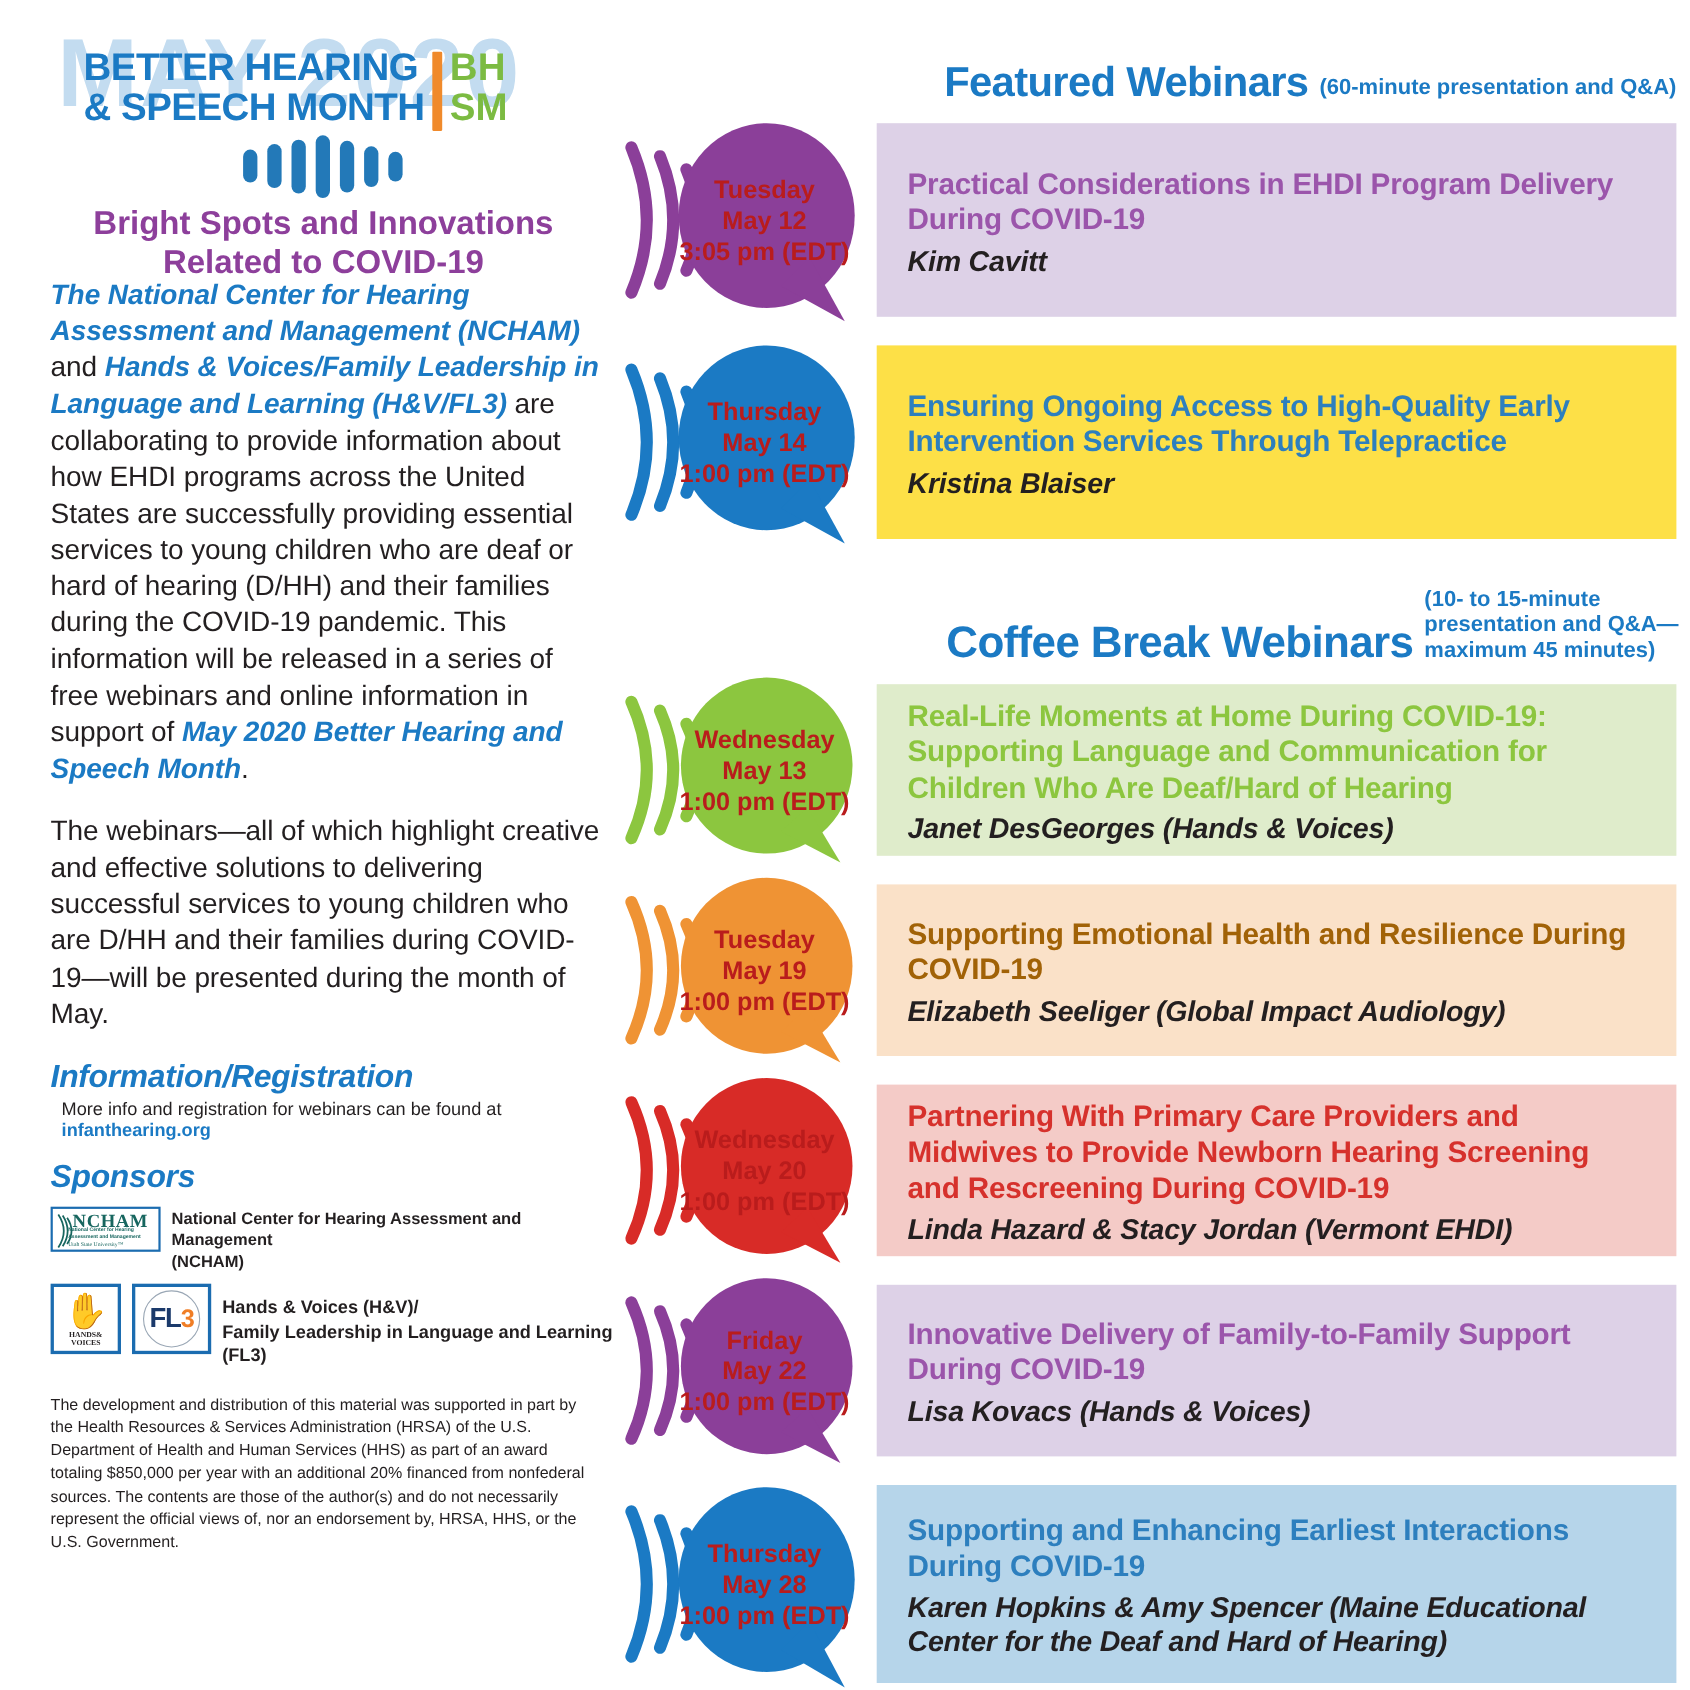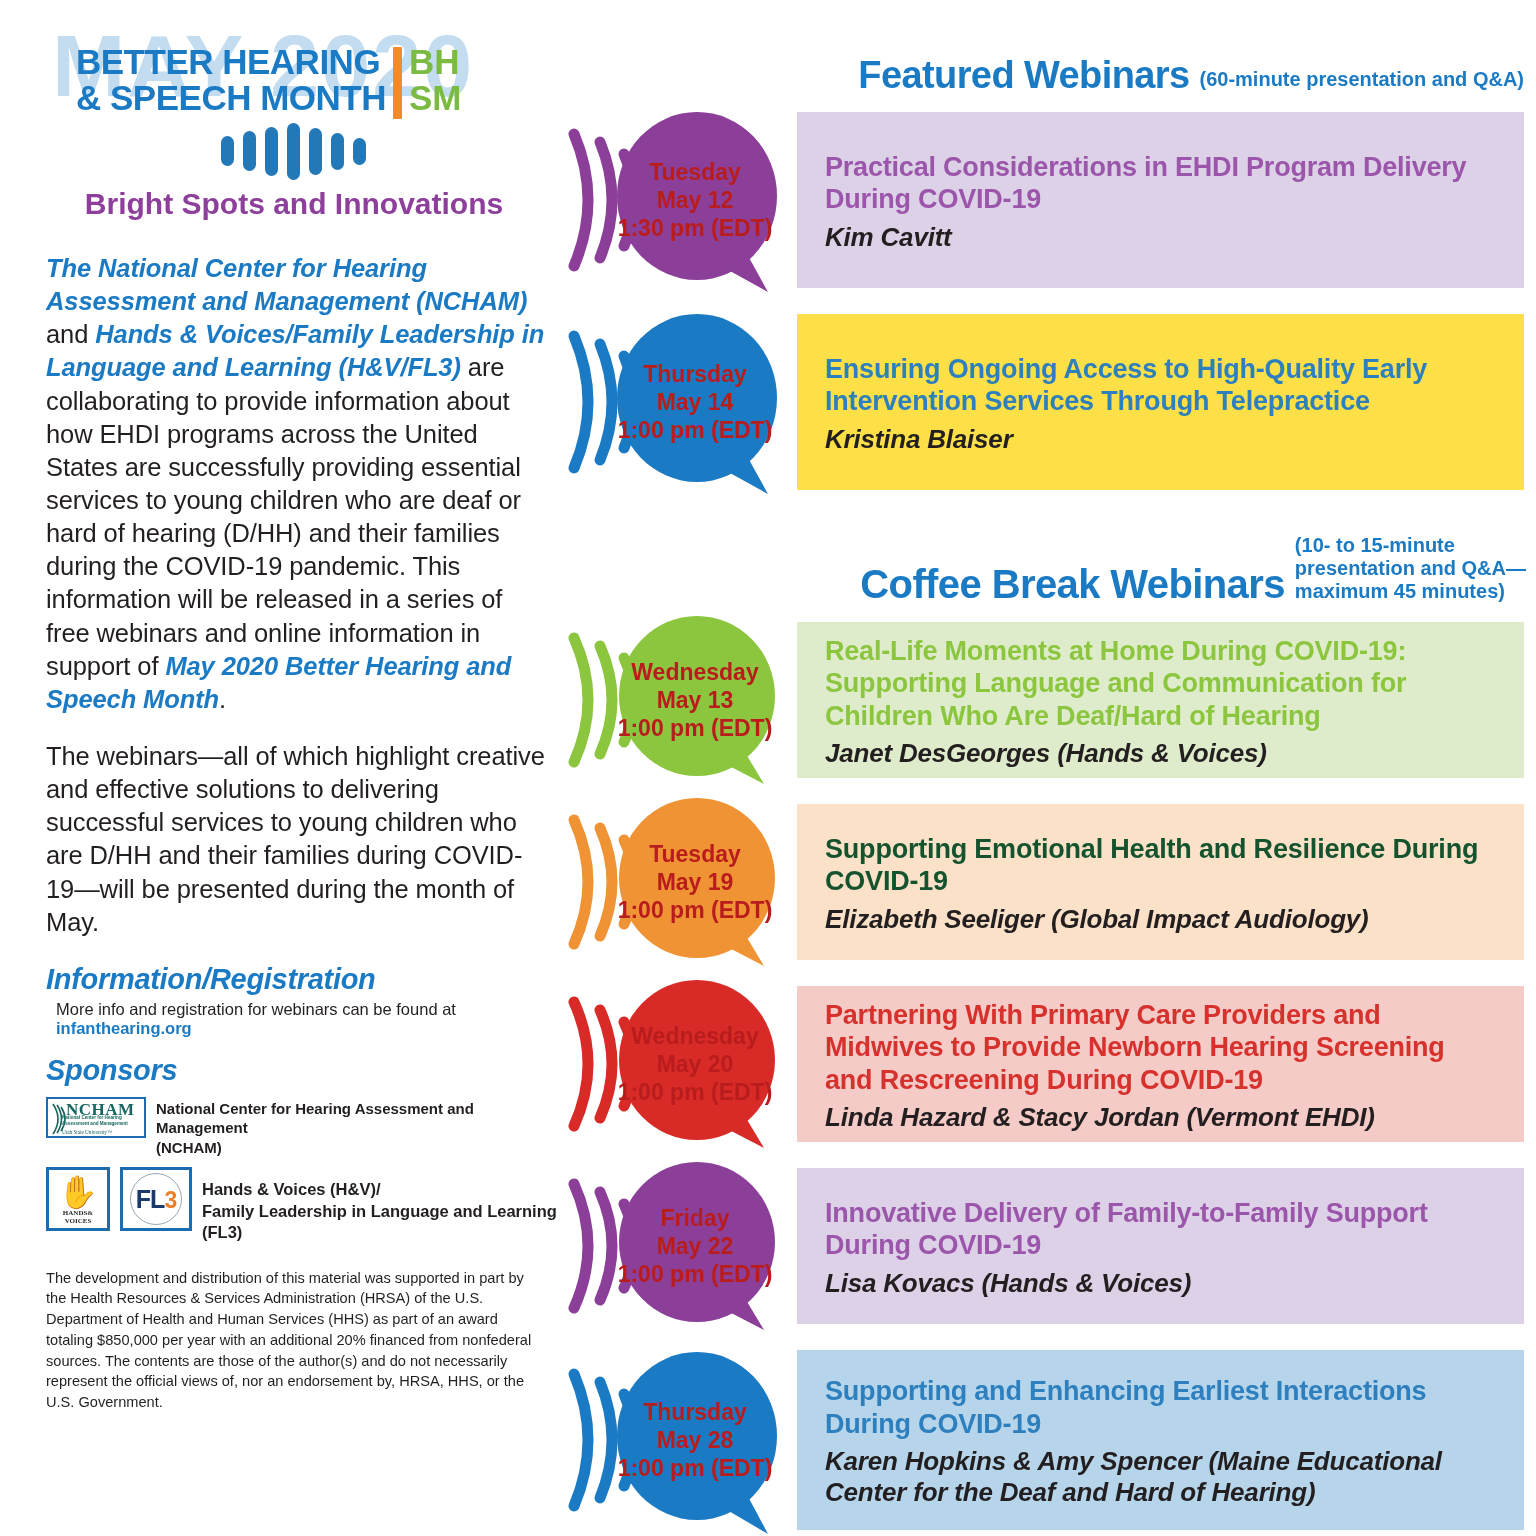--- a/index.html
+++ b/index.html
@@ -398,20 +398,21 @@
         <span style="height:40px"></span>
         <span style="height:49px"></span>
         <span style="height:57px"></span>
         <span style="height:47px"></span>
         <span style="height:37px"></span>
         <span style="height:27px"></span>
       </div>
 
       <div class="subtitle">
         <div>Bright Spots and Innovations</div>
+        <div>Related to COVID-19</div>
       </div>
     </div>
 
     <div class="body-text">
       <p><span class="hl">The National Center for Hearing Assessment and Management (NCHAM)</span><span> and </span><span class="hl">Hands &amp; Voices/Family Leadership in Language and Learning (H&amp;V/FL3)</span><span> are collaborating to provide information about how EHDI programs across the United States are successfully providing essential services to young children who are deaf or hard of hearing (D/HH) and their families during the COVID-19 pandemic. This information will be released in a series of free webinars and online information in support of </span><span class="hl">May 2020 Better Hearing and Speech Month</span><span>.</span></p>
       <p>The webinars—all of which highlight creative and effective solutions to delivering successful services to young children who are D/HH and their families during COVID-19—will be presented during the month of May.</p>
     </div>
 
     <div class="section-head">Information/Registration</div>
     <div class="reg-line"><span>More info and registration for webinars can be found at </span><span class="link">infanthearing.org</span></div>
@@ -475,21 +476,21 @@
             <path d="M40 38 Q64 96 40 154"></path>
             <path d="M64 50 Q84 96 64 142"></path>
           </g>
           <ellipse cx="137" cy="92" rx="80" ry="84" fill="#8b3f99"></ellipse>
           <path d="M176 130 L208 188 L150 156 Z" fill="#8b3f99"></path>
         </svg>
       </div>
       <div class="bubble-text">
         <div>Tuesday</div>
         <div>May 12</div>
-        <div class="t3">1:30 pm (EDT)</div>
+        <div class="t3">3:05 pm (EDT)</div>
       </div>
     </div>
 
     <div class="webinar tall">
       <div class="panel" style="background:#fde047">
         <div class="title" style="color:#2d7fbe">Ensuring Ongoing Access to High-Quality Early Intervention Services Through Telepractice</div>
         <div class="speaker">Kristina Blaiser</div>
       </div>
       <div class="bubble-wrap">
         <svg width="250" height="192" viewBox="0 0 250 192">
@@ -536,21 +537,21 @@
       </div>
       <div class="bubble-text">
         <div>Wednesday</div>
         <div>May 13</div>
         <div class="t3">1:00 pm (EDT)</div>
       </div>
     </div>
 
     <div class="webinar">
       <div class="panel" style="background:#fae1c8">
-        <div class="title" style="color:#14532d">Supporting Emotional Health and Resilience During COVID-19</div>
+        <div class="title" style="color:#a16207">Supporting Emotional Health and Resilience During COVID-19</div>
         <div class="speaker">Elizabeth Seeliger (Global Impact Audiology)</div>
       </div>
       <div class="bubble-wrap">
         <svg width="250" height="172" viewBox="0 0 250 172">
           <g fill="none" stroke="#ef9334" stroke-width="11" stroke-linecap="round">
             <path d="M14 24 Q42 86 14 148"></path>
             <path d="M40 32 Q64 86 40 140"></path>
             <path d="M64 44 Q84 86 64 128"></path>
           </g>
           <ellipse cx="137" cy="82" rx="78" ry="80" fill="#ef9334"></ellipse>

